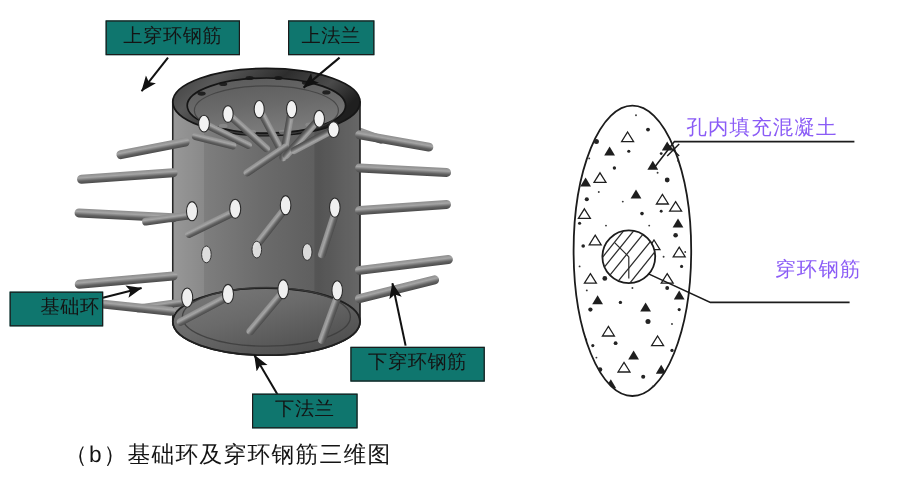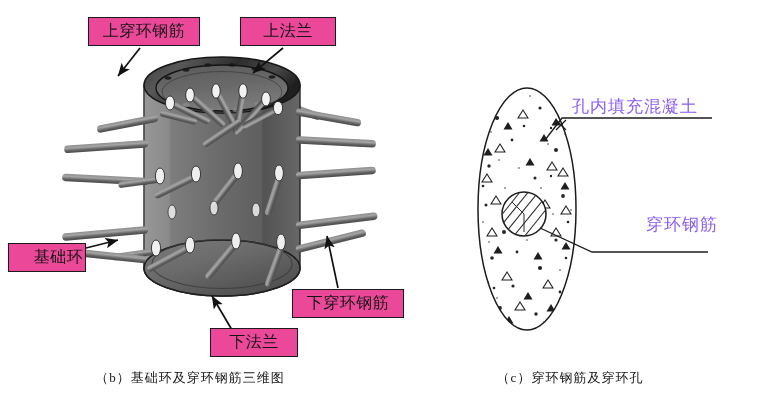--- a/index.html
+++ b/index.html
@@ -25,21 +25,21 @@
   svg.fig {
     position: absolute;
     left: 0; top: 0;
     width: 760px;
     height: 412px;
     display: block;
   }
   .lbl-box {
     position: absolute;
     border: 1.6px solid #1b1b1b;
-    background: #ec4899;
+    background: #0f766e;
     box-sizing: border-box;
     display: flex;
     align-items: center;
     justify-content: center;
     font-size: 16px;
     line-height: 1;
     letter-spacing: 0.5px;
     white-space: nowrap;
     color: #141414;
     padding: 2px 5px 3px 5px;
@@ -47,26 +47,27 @@
   .plain-lbl {
     position: absolute;
     font-size: 17px;
     line-height: 1;
     white-space: nowrap;
     letter-spacing: 1px;
     color: #8b5cf6;
   }
   .caption {
     position: absolute;
-    font-size: 13px;
+    font-size: 19px;
     line-height: 1;
     white-space: nowrap;
     letter-spacing: 1px;
     color: #141414;
     text-align: center;
+    font-family: Liberation Mono, monospace;
   }
 </style>
 </head>
 <body>
 
 <div id="figure-root">
 
   <svg class="fig" viewBox="0 0 760 412">
     <defs>
       <linearGradient id="bodyGrad" x1="0" y1="0" x2="1" y2="0">
@@ -381,21 +382,21 @@
         <line x1="556" y1="120" x2="566" y2="130"></line>
         <line x1="566" y1="120" x2="556" y2="130"></line>
       </g>
     </g>
   </svg>
 
   <div class="lbl-box" style="left:88px;  top:17px;  width:112px; height:29px;">
     <span>上穿环钢筋</span>
   </div>
 
-  <div class="lbl-box" style="left:240px; top:17px;  width:96px;  height:29px;">
+  <div class="lbl-box" style="left:240px; top:17px;  width:72px;  height:29px;">
     <span>上法兰</span>
   </div>
 
   <div class="lbl-box" style="left:8px;   top:243px; width:78px;  height:29px;padding-left:28px;">
     <span>基础环</span>
   </div>
 
   <div class="lbl-box" style="left:210px; top:328px; width:88px;  height:29px;">
     <span>下法兰</span>
   </div>
@@ -403,15 +404,14 @@
   <div class="lbl-box" style="left:292px; top:289px; width:112px; height:29px;">
     <span>下穿环钢筋</span>
   </div>
 
   <div class="plain-lbl" style="left:572px; top:98px;">孔内填充混凝土</div>
 
   <div class="plain-lbl" style="left:632px; top:216px;margin-left:14px;">穿环钢筋</div>
 
   <div class="caption" style="left:0px;   top:371px; width:380px;">（b）基础环及穿环钢筋三维图</div>
 
-  <div class="caption" style="left:400px; top:371px; width:340px;">（c）穿环钢筋及穿环孔</div>
 
 </div>
 
 </body></html>

